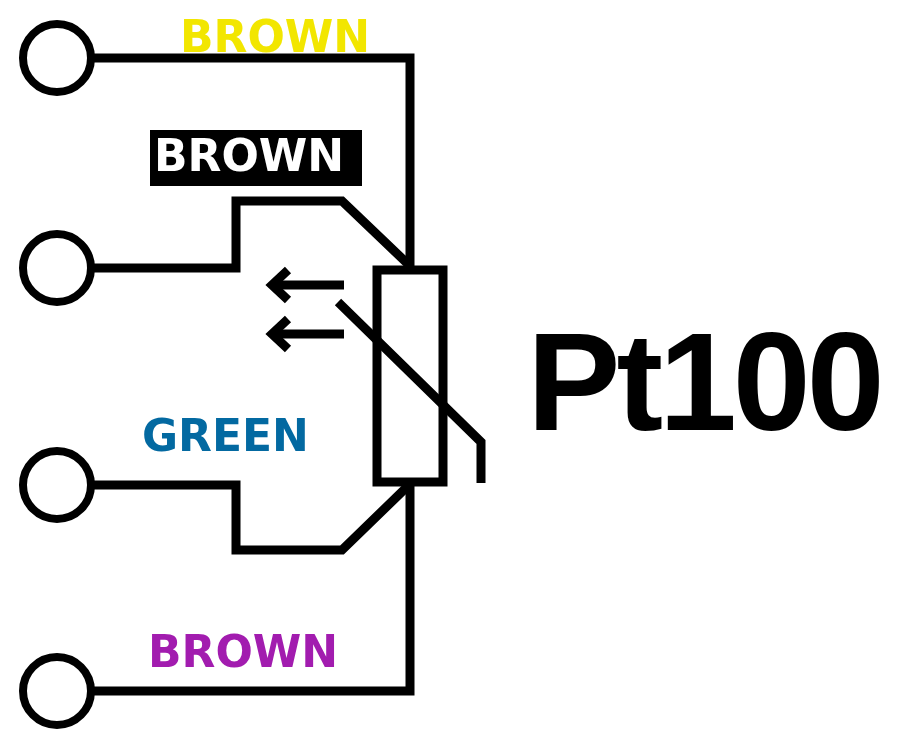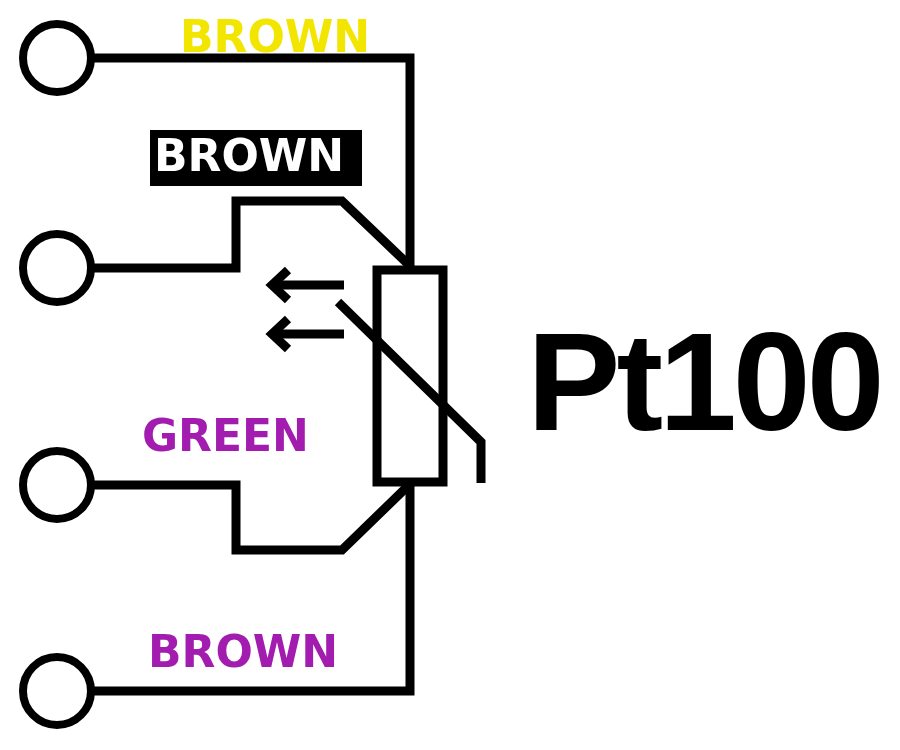--- a/index.html
+++ b/index.html
@@ -41,16 +41,16 @@
   </g>
 
   <circle class="term" cx="57" cy="58" r="34"></circle>
   <circle class="term" cx="57" cy="268" r="34"></circle>
   <circle class="term" cx="57" cy="485" r="34"></circle>
   <circle class="term" cx="57" cy="691" r="34"></circle>
 </svg>
 
 <div class="lbl lbl-yellow" style="color:#F2E600">BROWN</div>
 <div class="lbl lbl-white" style="color:#FFFFFF">BROWN</div>
-<div class="lbl lbl-green" style="color:#a21caf">GREEN</div>
+<div class="lbl lbl-green" style="color:#0369a1">GREEN</div>
 <div class="lbl lbl-brown" style="color:#a21caf">BROWN</div>
 
 <div class="title">Pt100</div>
 
 </body></html>

